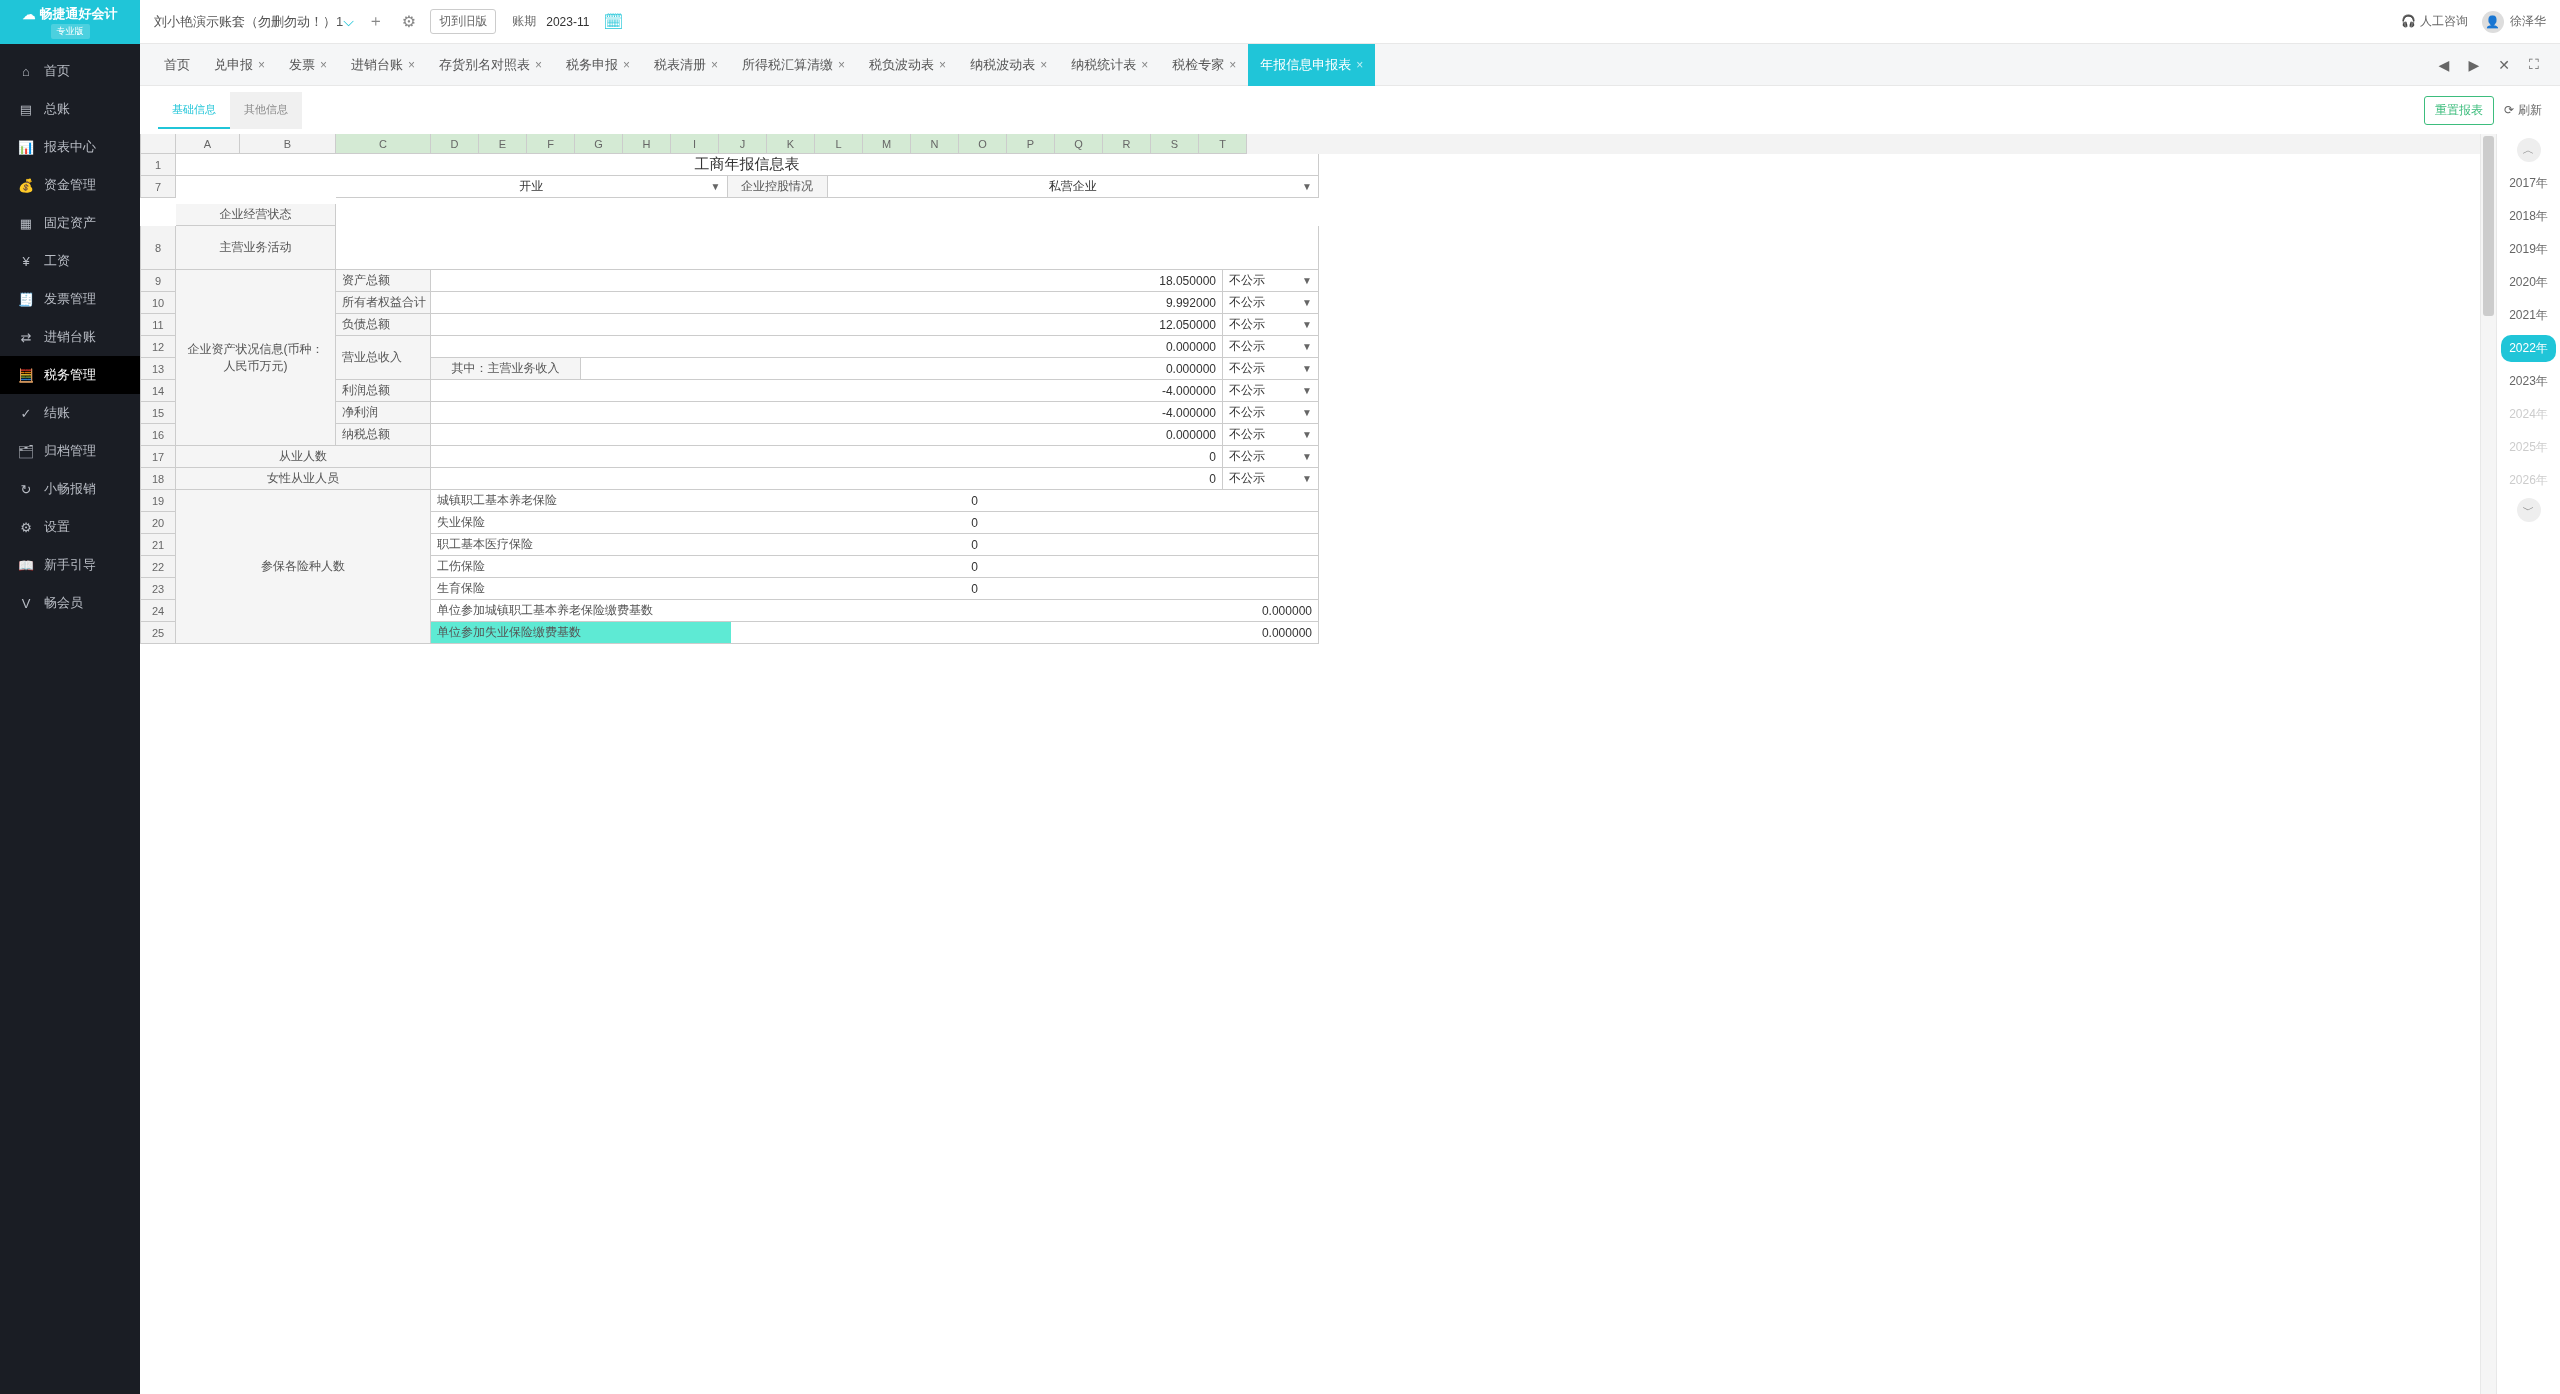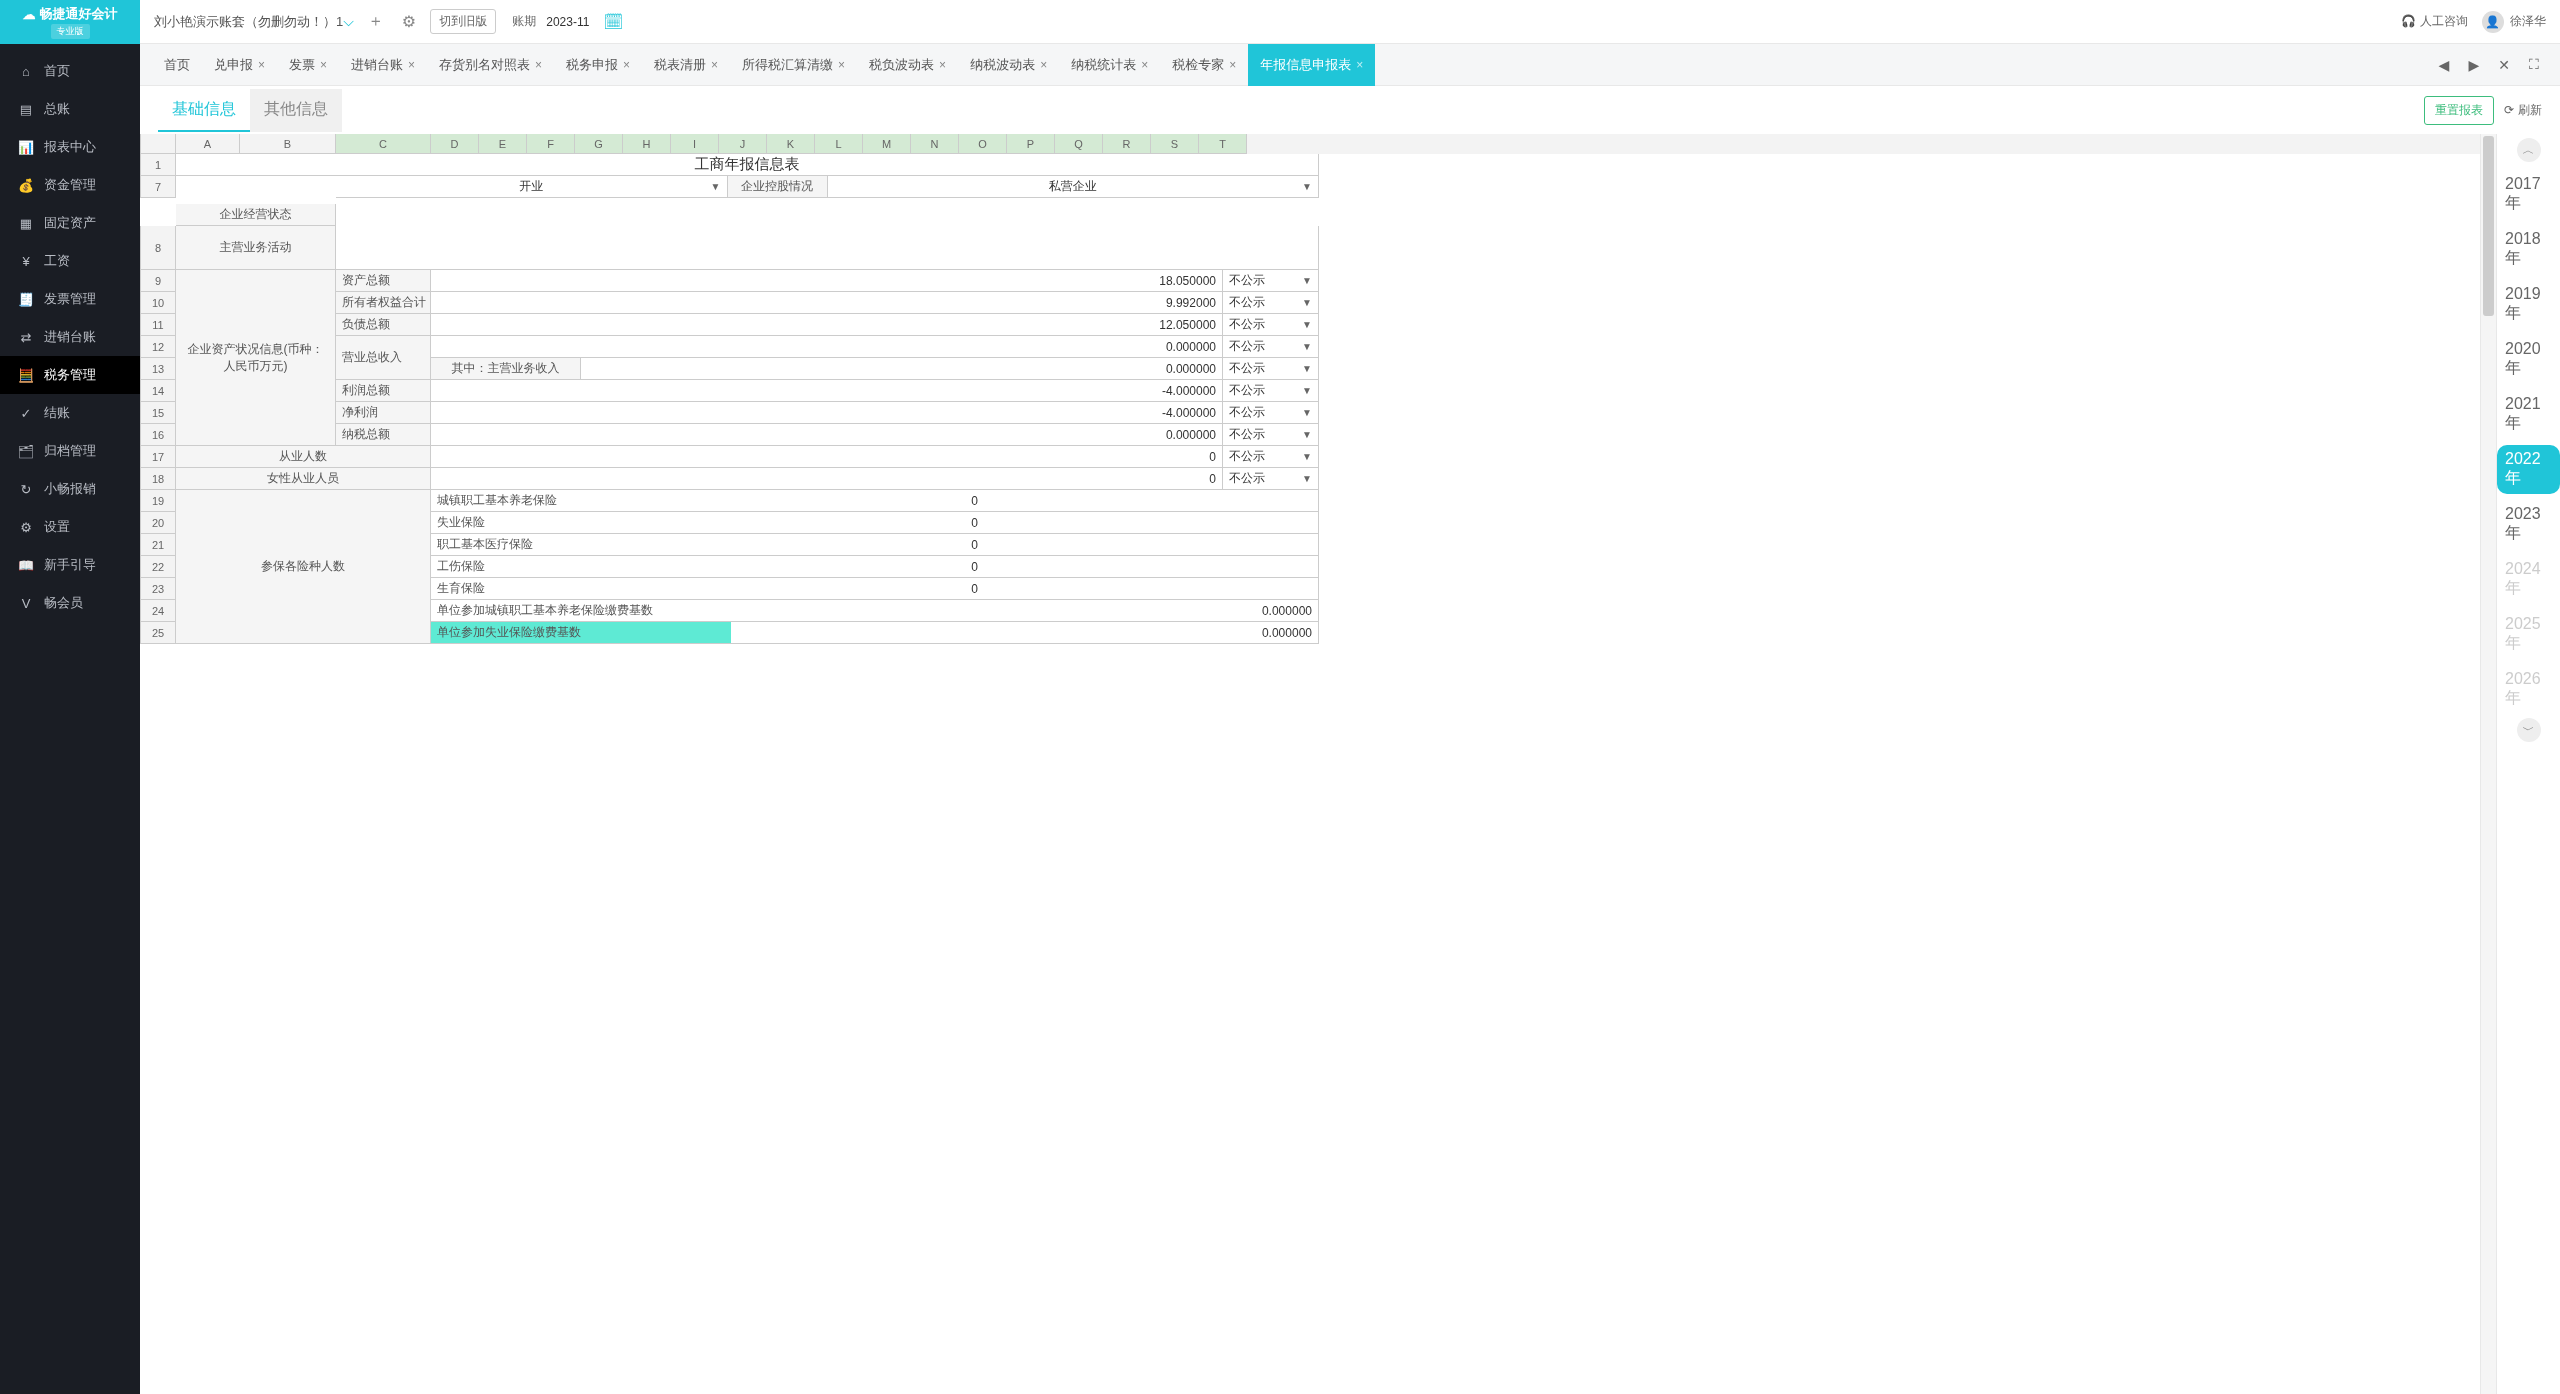--- a/index.html
+++ b/index.html
@@ -33,21 +33,21 @@
 .tabstrip { height: 42px; background: #f5f6f7; display: flex; align-items: center; padding: 0 12px; gap: 0; border-bottom: 1px solid #e8e8e8; }
 .tab { display: flex; align-items: center; height: 42px; padding: 0 12px; gap: 5px; cursor: pointer; font-size: 13px; color: #555; white-space: nowrap; }
 .tab.active { background: #20c5d8; color: #fff; }
 .tab .close { font-size: 12px; color: inherit; opacity: 0.7; }
 .tabstrip-controls { margin-left: auto; display: flex; align-items: center; gap: 2px; }
 .tabstrip-controls .tc-btn { width: 28px; height: 28px; display: flex; align-items: center; justify-content: center; cursor: pointer; color: #666; font-size: 14px; }
 
 
 .tool-row { height: 48px; display: flex; align-items: center; padding: 0 18px; gap: 10px; background: #fff; }
 .subtabs { display: flex; gap: 0; }
-.subtab { padding: 10px 14px; cursor: pointer; color: #888; font-size: 16px; background: #f0f0f0; }
+.subtab { padding: 10px 14px; cursor: pointer; color: #888; font-size: 11px; background: #f0f0f0; }
 .subtab.active { color: #20c5d8; border-bottom: 2px solid #20c5d8; background: #fff; }
 .tool-right { margin-left: auto; display: flex; gap: 10px; align-items: center; }
 .btn-outline-green { border: 1px solid #3dbd7d; color: #3dbd7d; padding: 5px 10px; border-radius: 3px; cursor: pointer; background: #fff; font-size: 12px; }
 .btn-plain { display: flex; align-items: center; gap: 4px; color: #666; cursor: pointer; font-size: 12px; }
 
 
 .sheet-wrap { flex: 1; display: flex; min-height: 0; position: relative; }
 .sheet { flex: 1; overflow: auto; position: relative; padding-bottom: 20px; }
 .col-headers { display: flex; position: sticky; top: 0; background: #f3f3f3; z-index: 5; }
 .corner, .col-h { border: 1px solid #ccc; border-left: none; border-top: none; height: 20px; display: flex; align-items: center; justify-content: center; color: #666; font-size: 11px; background: #f3f3f3; }
@@ -57,21 +57,21 @@
 .cell { border-right: 1px solid #ccc; border-bottom: 1px solid #ccc; display: flex; align-items: center; padding: 0 6px; overflow: hidden; white-space: nowrap; font-size: 12px; }
 .label-cell { background: #f5f5f5; justify-content: center; color: #555; }
 .input-cell { background: #fff; }
 .value-right { justify-content: flex-end; }
 .title-row .cell { justify-content: center; font-size: 15px; font-weight: 500; background: #fff; }
 .dd-arrow { margin-left: auto; color: #666; font-size: 10px; }
 
 
 .year-panel { width: 64px; border-left: 1px solid #e8e8e8; background: #fff; display: flex; flex-direction: column; align-items: center; padding: 4px 0; gap: 4px; flex-shrink: 0; }
 .year-arrow { width: 24px; height: 24px; border-radius: 50%; background: #eee; display: flex; align-items: center; justify-content: center; cursor: pointer; color: #888; font-size: 12px; }
-.year-item { padding: 5px 8px; border-radius: 10px; cursor: pointer; font-size: 16px; color: #666; }
+.year-item { padding: 5px 8px; border-radius: 10px; cursor: pointer; font-size: 12px; color: #666; }
 .year-item.active { background: #20c5d8; color: #fff; }
 .year-item.disabled { color: #ccc; }
 .vscroll-fake { width: 16px; background: #f5f5f5; border-left: 1px solid #e8e8e8; position: relative; flex-shrink: 0; }
 .vscroll-thumb { position: absolute; top: 2px; left: 2px; right: 2px; height: 180px; background: #ccc; border-radius: 3px; }
 .col-h.sel-range { background: #d4ead4; }
 </style>
 </head>
 <body>
 
 <div class="app">

